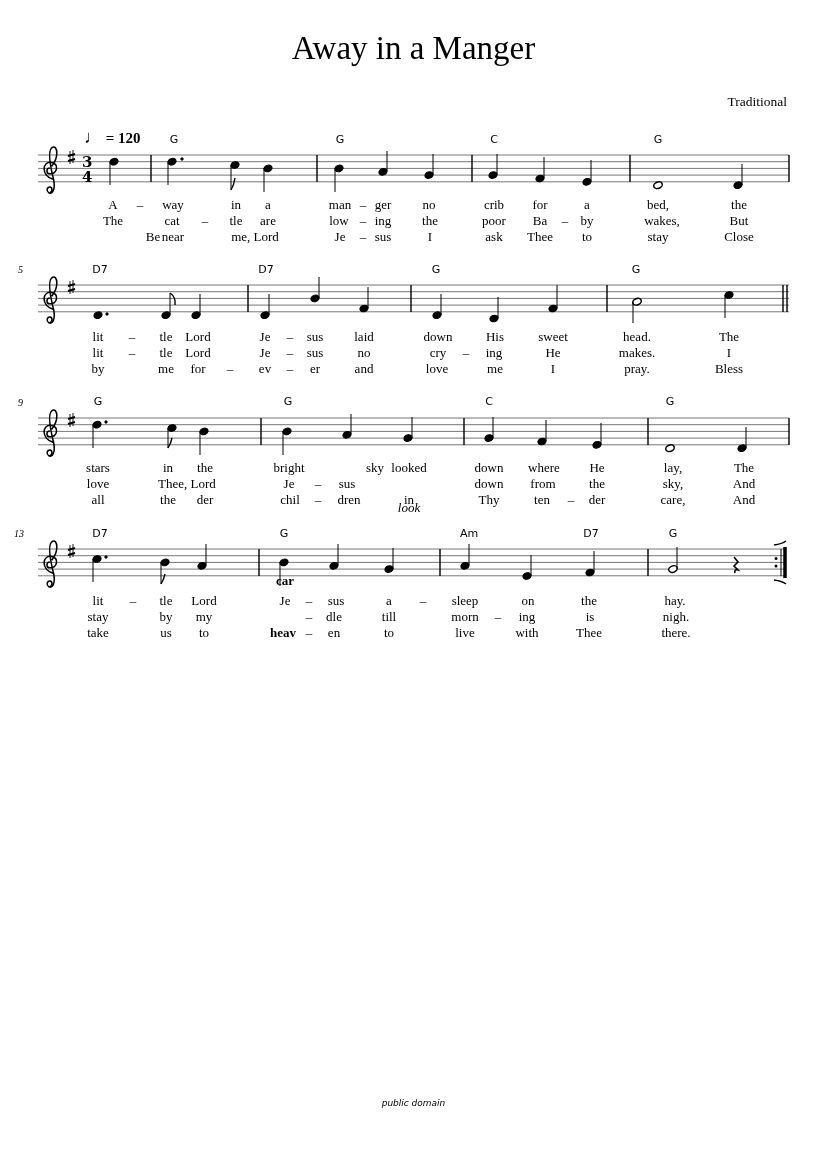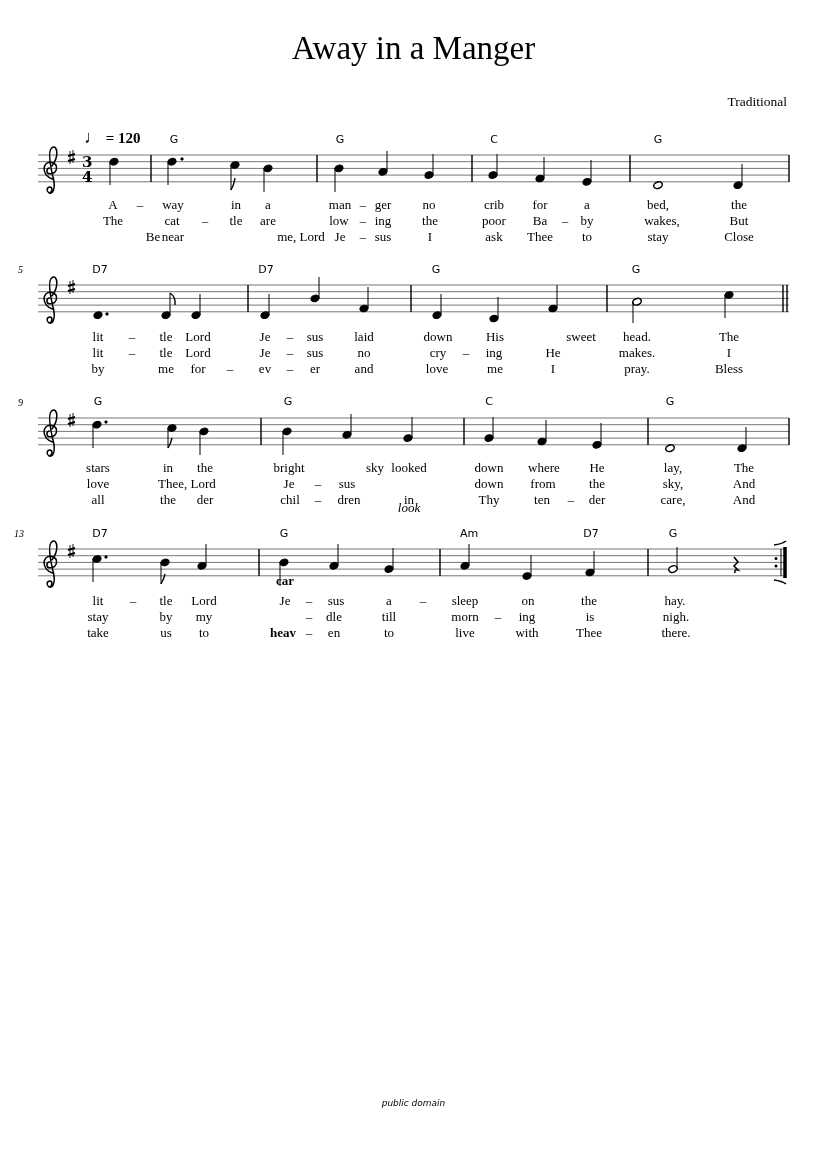--- a/index.html
+++ b/index.html
@@ -275,21 +275,21 @@
   <div class="lyr" style="left:430px;top:214px;">the</div>
   <div class="lyr" style="left:494px;top:214px;">poor</div>
   <div class="lyr" style="left:540px;top:214px;">Ba</div>
   <div class="lyr" style="left:565px;top:214px;">–</div>
   <div class="lyr" style="left:587px;top:214px;">by</div>
   <div class="lyr" style="left:662px;top:214px;">wakes,</div>
   <div class="lyr" style="left:739px;top:214px;">But</div>
 
   <div class="lyr" style="left:113px;top:230px;margin-left:40px;">Be</div>
   <div class="lyr" style="left:173px;top:230px;">near</div>
-  <div class="lyr" style="left:255px;top:230px;margin-left:46px;">me, Lord</div>
+  <div class="lyr" style="left:255px;top:230px;">me, Lord</div>
   <div class="lyr" style="left:340px;top:230px;">Je</div>
   <div class="lyr" style="left:363px;top:230px;">–</div>
   <div class="lyr" style="left:383px;top:230px;">sus</div>
   <div class="lyr" style="left:430px;top:230px;">I</div>
   <div class="lyr" style="left:494px;top:230px;">ask</div>
   <div class="lyr" style="left:540px;top:230px;">Thee</div>
   <div class="lyr" style="left:587px;top:230px;">to</div>
   <div class="lyr" style="left:658px;top:230px;">stay</div>
   <div class="lyr" style="left:739px;top:230px;">Close</div>
 </div>
@@ -299,21 +299,21 @@
   <div class="lyr" style="left:98px;top:330px;">lit</div>
   <div class="lyr" style="left:132px;top:330px;">–</div>
   <div class="lyr" style="left:166px;top:330px;">tle</div>
   <div class="lyr" style="left:198px;top:330px;">Lord</div>
   <div class="lyr" style="left:265px;top:330px;">Je</div>
   <div class="lyr" style="left:290px;top:330px;">–</div>
   <div class="lyr" style="left:315px;top:330px;">sus</div>
   <div class="lyr" style="left:364px;top:330px;">laid</div>
   <div class="lyr" style="left:438px;top:330px;">down</div>
   <div class="lyr" style="left:495px;top:330px;">His</div>
-  <div class="lyr" style="left:553px;top:330px;margin-left:28px;">sweet</div>
+  <div class="lyr" style="left:553px;top:330px;">sweet</div>
   <div class="lyr" style="left:637px;top:330px;">head.</div>
   <div class="lyr" style="left:729px;top:330px;">The</div>
 
   <div class="lyr" style="left:98px;top:346px;">lit</div>
   <div class="lyr" style="left:132px;top:346px;">–</div>
   <div class="lyr" style="left:166px;top:346px;">tle</div>
   <div class="lyr" style="left:198px;top:346px;">Lord</div>
   <div class="lyr" style="left:265px;top:346px;">Je</div>
   <div class="lyr" style="left:290px;top:346px;">–</div>
   <div class="lyr" style="left:315px;top:346px;">sus</div>

